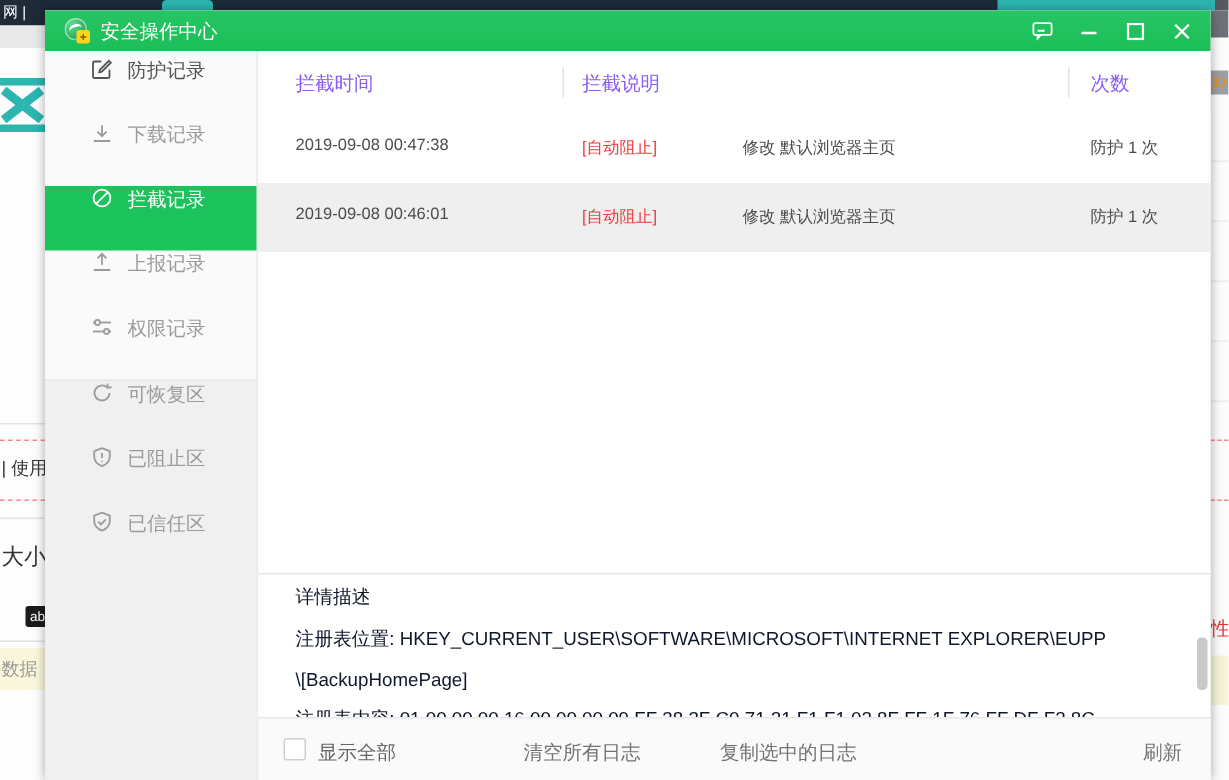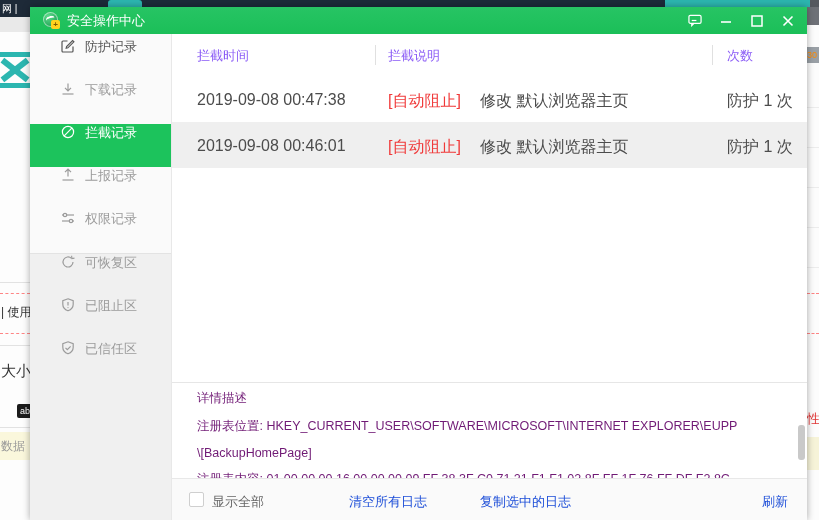--- a/index.html
+++ b/index.html
@@ -60,36 +60,36 @@
   .side-item.first { color:#555; margin-top:4px; }
   .side-item.selected { background:#1cc35c; color:#fff; }
   .side-sep { border-top:1px solid #e3e3e3; }
   .side-group2 { background:#f0f0f0; flex:1; }
 
   
   .main { flex:1; position:relative; background:#fff; overflow:hidden; }
   .thead { position:absolute; left:0; top:0; width:100%; height:60px; border-bottom:1px solid #ececec; font-size:13px; color:#8b5cf6; }
   .th { position:absolute; top:13px; }
   .vsep { position:absolute; top:11px; width:1px; height:20px; background:#e0e0e0; }
-  .trow { position:absolute; left:0; width:100%; height:46px; font-size:16px; color:#4c4c4c; cursor:pointer; }
+  .trow { position:absolute; left:0; width:100%; height:46px; font-size:11px; color:#4c4c4c; cursor:pointer; }
   .trow.r1 { top:42px; background:#fff; }
   .trow.r2 { top:88px; background:#efefef; }
   .td { position:absolute; top:15px; }
   .tag-red { color:#f03a3a; }
-  .c1 { left:25px; } .c2 { left:216px; } .c2b { left:308px; } .c3 { left:555px; }
-
-  .details { position:absolute; left:0; top:348px; width:100%; height:96px; border-top:1px solid #e6e6e6; overflow:hidden; font-size:12.5px; color:#701a75; }
+  .c1 { left:25px; } .c2 { left:216px; } .c2b { left:323px; } .c3 { left:555px; }
+
+  .details { position:absolute; left:0; top:348px; width:100%; height:96px; border-top:1px solid #e6e6e6; overflow:hidden; font-size:12.5px; color:#0f172a; }
   .details .dline { position:absolute; left:25px; white-space:nowrap; }
   .d0 { top:7px; } .d1 { top:35px;text-align:right; } .d2 { top:63px; } .d3 { top:88px; }
   .scroll-thumb { position:absolute; right:2px; top:42px; width:7px; height:35px; background:#c9c9c9; border-radius:3px; cursor:pointer; }
 
   .footer { position:absolute; left:0; top:444px; width:100%; height:52px; background:#fafafa; border-top:1px solid #e8e8e8; font-size:13px; }
   .chk { position:absolute; left:17px; top:13px; width:15px; height:15px; background:#fff; border:1px solid #cfcfcf; border-radius:2px; cursor:pointer; }
   .chk-label { position:absolute; left:40px; top:14px; color:#666; }
-  .flink { position:absolute; top:14px; color:#1d4ed8; cursor:pointer; white-space:nowrap; }
+  .flink { position:absolute; top:14px; color:#737373; cursor:pointer; white-space:nowrap; }
   .fl1 { left:177px; } .fl2 { left:308px; } .fl3 { left:458px;margin-top:32px; } .fl4 { left:590px; }
 </style>
 </head>
 <body>
 
 <div class="bg-top">
   <div class="tab1"></div>
   <div class="tab2"></div>
   <div class="corner"></div>
 </div>

